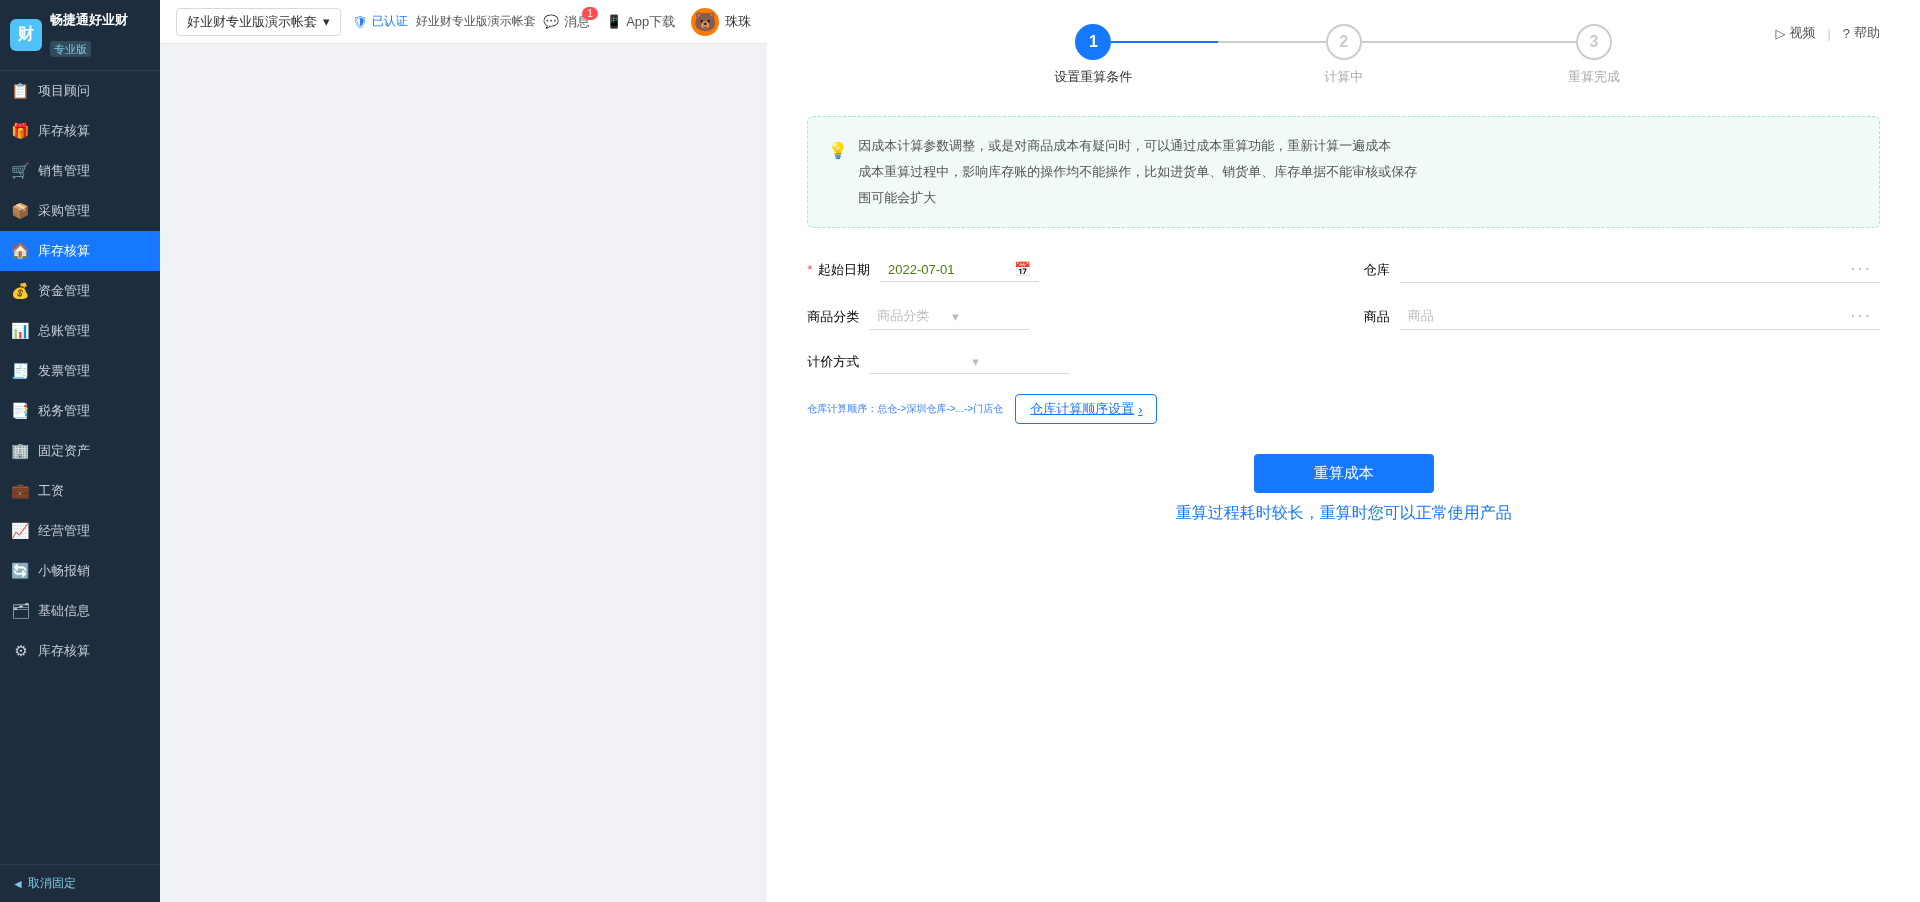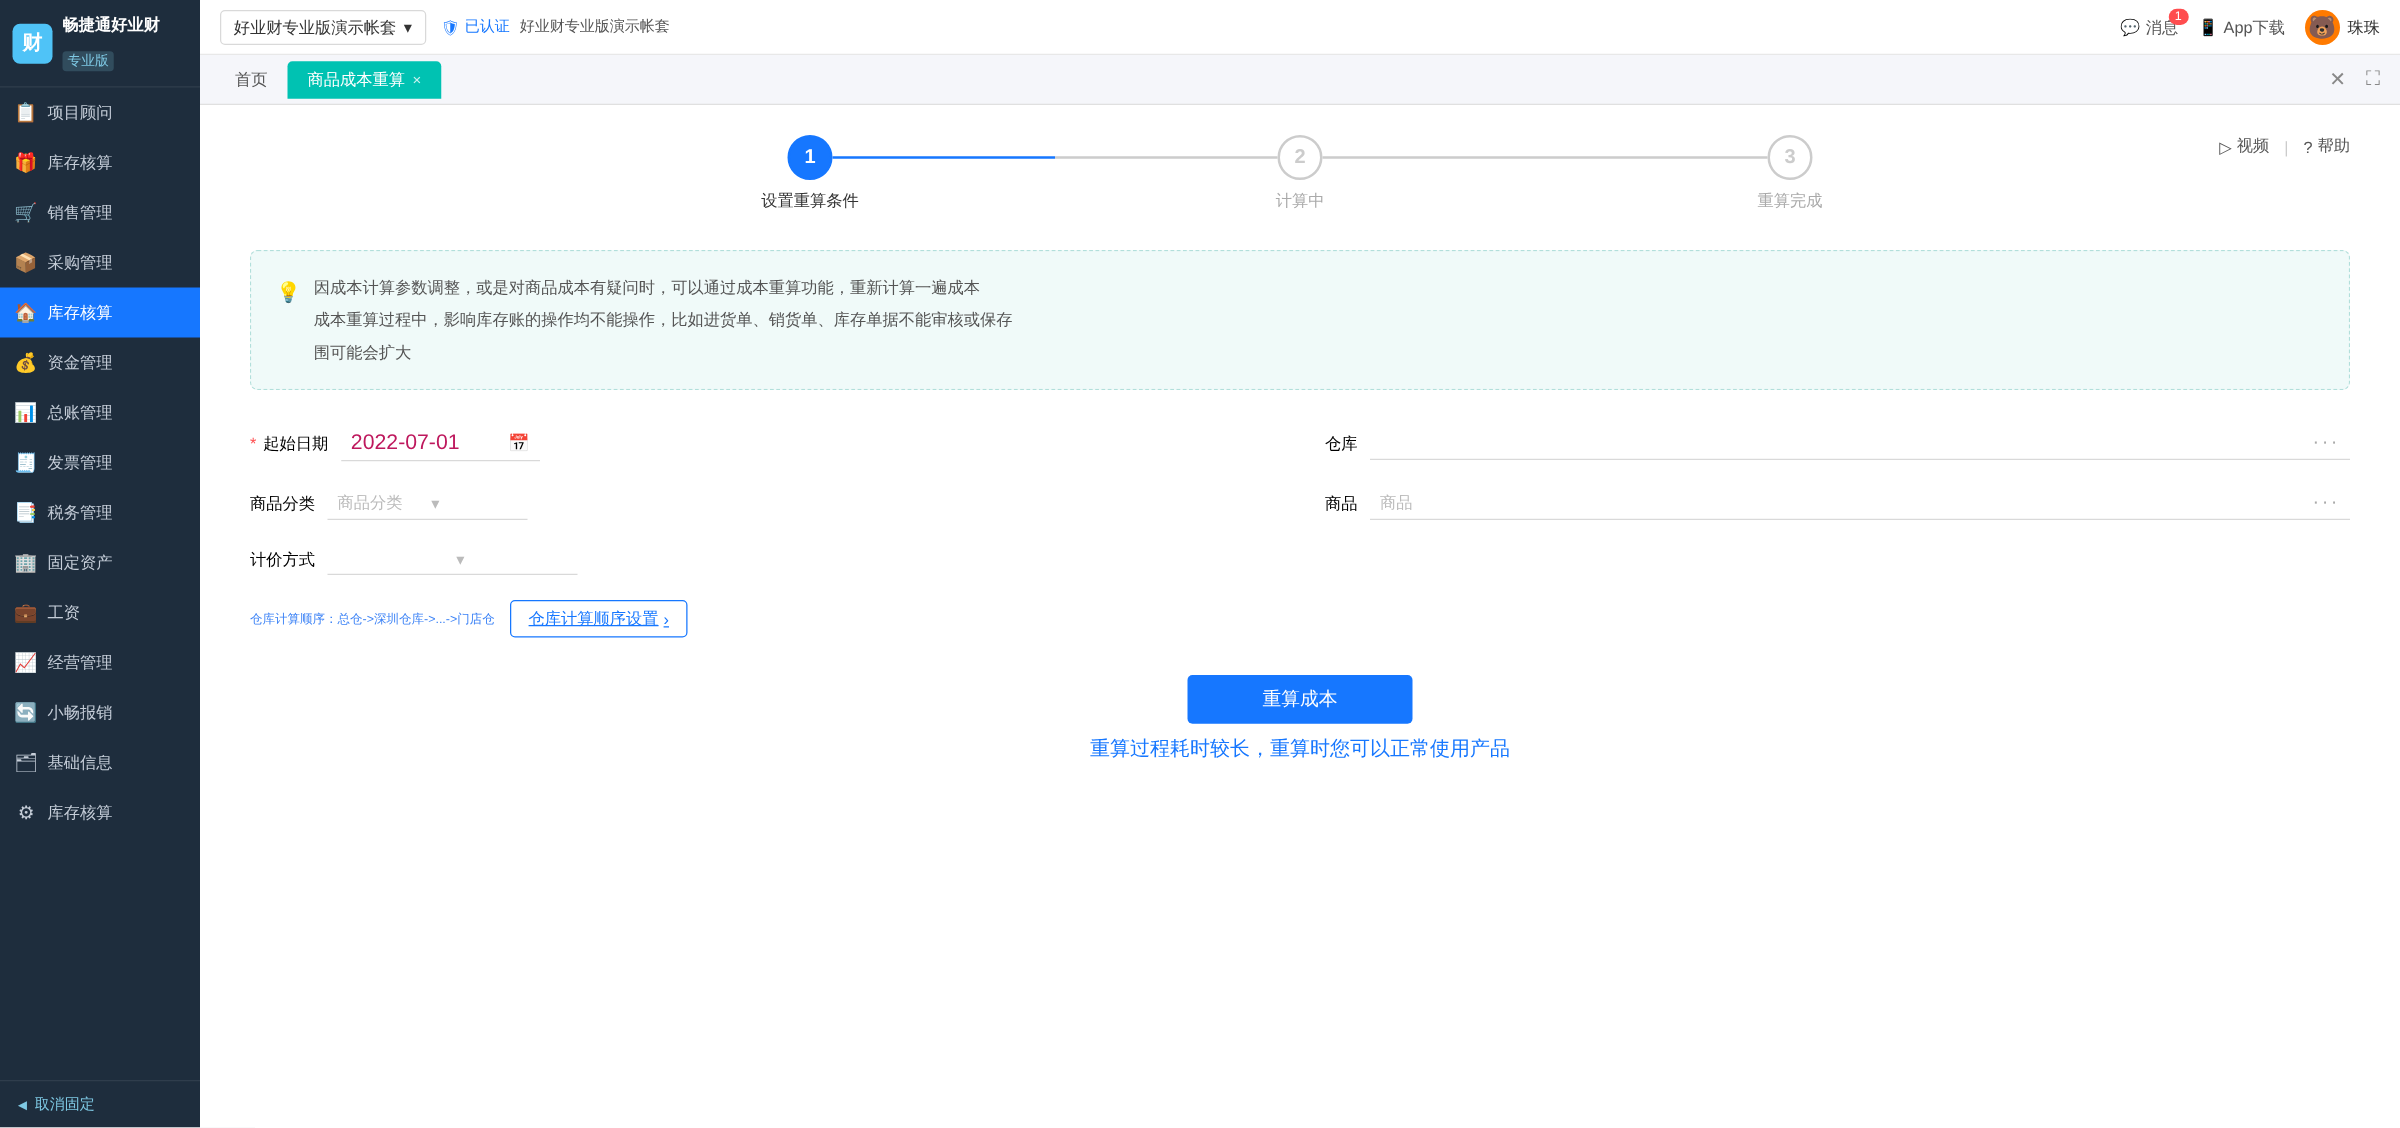--- a/index.html
+++ b/index.html
@@ -55,21 +55,21 @@
       color: #7ec8e3;
       font-size: 12px;
       display: flex;
       align-items: center;
       gap: 4px;
       cursor: pointer;
       border-top: 1px solid rgba(255,255,255,0.08);
     }
 
     
-    .main { flex: 1; display: flex; flex-direction: column; height: 100%; overflow: hidden; }
+    .main { flex: 1; display: flex; flex-direction: row; height: 100%; overflow: hidden; }
 
     
     .topbar {
       height: 44px;
       background: #fff;
       display: flex;
       align-items: center;
       padding: 0 16px;
       border-bottom: 1px solid #e8e8e8;
       gap: 8px;
@@ -188,21 +188,21 @@
     }
     .required-star { color: #ff4d4f; margin-right: 2px; }
     .form-input-wrap {
       display: flex;
       align-items: center;
       border-bottom: 1px solid #d9d9d9;
       padding: 4px 8px;
       gap: 6px;
     }
     .form-input-wrap input {
-      border: none; outline: none; font-size: 17px; color: #be185d; background: transparent; width: 120px;
+      border: none; outline: none; font-size: 13px; color: #4d7c0f; background: transparent; width: 120px;
     }
     .calendar-icon { color: #aaa; cursor: pointer; font-size: 14px; }
     .select-wrap {
       display: flex;
       align-items: center;
       border-bottom: 1px solid #d9d9d9;
       padding: 4px 8px;
       gap: 6px;
       min-width: 160px;
       cursor: pointer;
@@ -374,33 +374,20 @@
       </div>
       <div class="topbar-btn" style="display:flex;align-items:center;gap:6px;">
         <div class="topbar-avatar">
           <span style="font-size:18px;">🐻</span>
         </div>
         <span class="topbar-username">珠珠</span>
       </div>
     </div>
   </div>
 
-  <div class="tabs-bar">
-    <div class="tab-item home">
-      <span>首页</span>
-    </div>
-    <div class="tab-item active">
-      <span>商品成本重算</span>
-      <span class="tab-close">×</span>
-    </div>
-    <div class="tabs-right">
-      <span class="tabs-right-btn">✕</span>
-      <span class="tabs-right-btn">⛶</span>
-    </div>
-  </div>
 
   <div class="content">
 
     <div style="position:relative; margin-bottom: 30px;">
       <div class="top-actions">
         <span>
           <span>▷</span>
           <span>视频</span>
         </span>
         <span style="color:#ccc">|</span>

